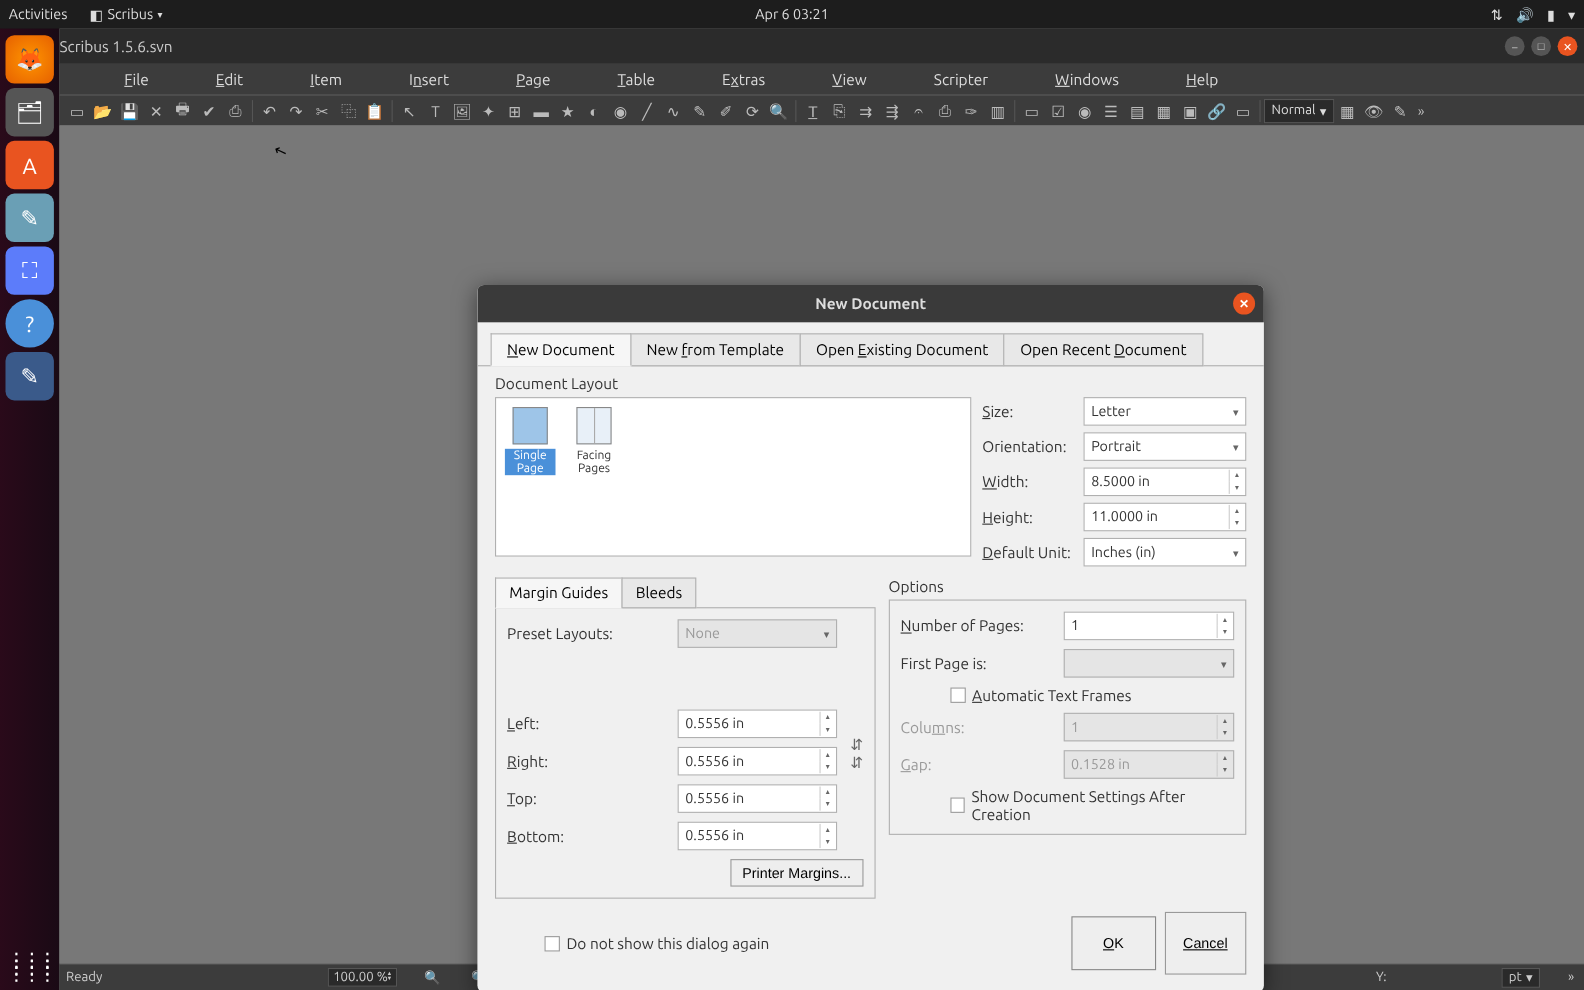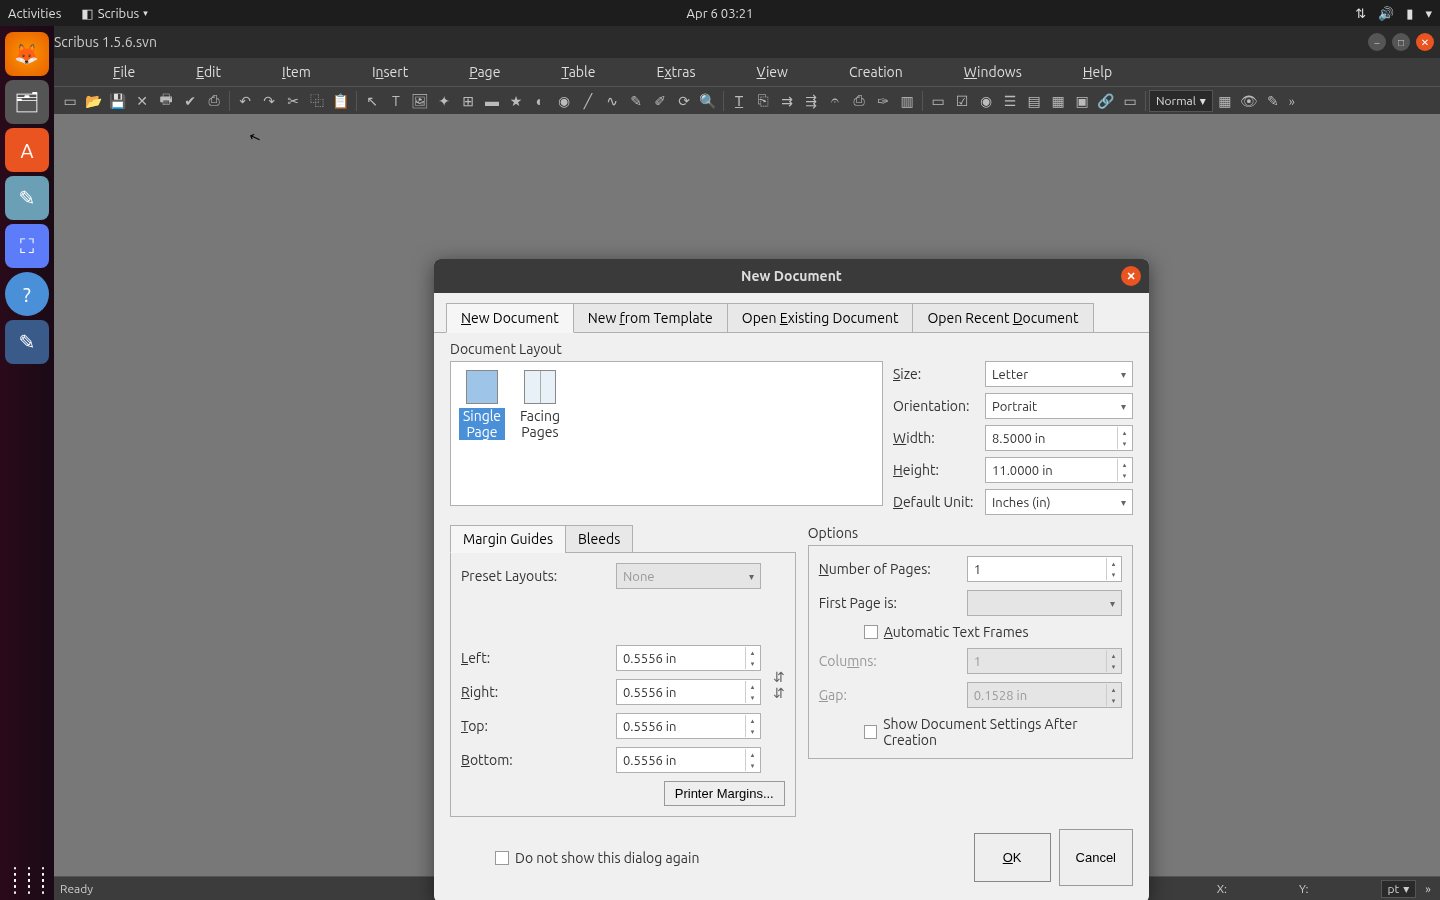--- a/index.html
+++ b/index.html
@@ -44,40 +44,40 @@
 .toolbar .tbtn { width: 24px; height: 24px; color: #bbb; display: flex; align-items: center; justify-content: center; font-size: 14px; cursor: pointer; }
 .toolbar .sep { width: 1px; height: 20px; background: #555; margin: 0 3px; }
 .toolbar .drop { background: #2a2a2a; color: #ddd; border: 1px solid #555; height: 22px; padding: 0 6px; display: flex; align-items: center; gap: 4px; font-size: 12px; }
 .toolbar .arrow-more { color: #bbb; padding: 0 4px; }
 
 
 .canvas { flex: 1; background: #787878; position: relative; }
 .cursor { position: absolute; left: 195px; top: 15px; font-size: 14px; color: #000; transform: rotate(-20deg); }
 
 
-.statusbar { height: 24px; background: #3c3c3c; color: #ccc; display: flex; align-items: center; padding: 0 6px; gap: 6px; font-size: 12px; border-top: 1px solid #555; }
+.statusbar { height: 24px; background: #3c3c3c; color: #ccc; display: flex; align-items: center; padding: 0 6px; gap: 22px; font-size: 12px; border-top: 1px solid #555; }
 .statusbar .zoom-box { background: #2a2a2a; border: 1px solid #555; padding: 1px 4px; min-width: 60px; display: flex; justify-content: space-between; }
 .statusbar .spin { display:flex; flex-direction:column; font-size:6px; line-height:5px; }
 .statusbar .sb-btn { padding: 0 3px; cursor: pointer; }
 .statusbar .page-box { background: #2a2a2a; border: 1px solid #555; padding: 1px 6px; min-width: 50px; text-align: center; }
 .statusbar .spacer { flex: 1; }
 .statusbar .unit-box { background: #2a2a2a; border: 1px solid #555; padding: 1px 6px; display: flex; gap: 4px; }
 
 
 .dialog { position: absolute; left: 380px; top: 145px; width: 715px; background: #f0f0f0; border-radius: 6px; box-shadow: 0 4px 20px rgba(0,0,0,.5); overflow: hidden; }
 .dialog .dtitle { height: 34px; background: #3a3a3a; color: #ddd; display: flex; align-items: center; justify-content: center; position: relative; font-weight: bold; font-size: 14px; }
 .dialog .dtitle .dclose { position: absolute; right: 8px; width: 20px; height: 20px; background: #e95420; border-radius: 50%; color: #fff; display: flex; align-items: center; justify-content: center; font-size: 11px; cursor: pointer; }
 .dialog .tabs { display: flex; padding: 10px 12px 0 12px; }
 .dialog .tab { padding: 6px 14px; border: 1px solid #b0b0b0; background: #e8e8e8; margin-right: -1px; cursor: pointer; font-size: 14px; }
 .dialog .tab.active { background: #f6f6f6; border-bottom: 1px solid #f6f6f6; position: relative; z-index: 1; }
 .dialog .body { padding: 8px 16px 16px 16px; border-top: 1px solid #b0b0b0; margin-top: -1px; }
 .section-label { font-size: 14px; margin-bottom: 4px; color: #333; }
 .layout-row { display: flex; gap: 10px; }
 .layout-box { flex: 1; border: 1px solid #b0b0b0; background: #fff; height: 145px; padding: 8px; display: flex; gap: 12px; }
-.layout-item { width: 46px; text-align: center; font-size: 14px; color: #333; cursor: pointer; }
+.layout-item { width: 46px; text-align: center; font-size: 11px; color: #333; cursor: pointer; }
 .layout-item .pg { width: 32px; height: 34px; margin: 0 auto 4px; border: 1px solid #888; background: #e8f0f8; }
 .layout-item.selected .pg { background: #9ec5e8; }
 .layout-item.selected .lbl { background: #4a90d9; color: #fff; padding: 0 1px; }
 .layout-item.facing .pg { position: relative; }
 .layout-item.facing .pg::after { content: ''; position: absolute; left: 50%; top: 0; bottom: 0; width: 1px; background: #aaa; }
 .props { width: 240px; display: flex; flex-direction: column; gap: 6px; }
 .prow { display: flex; align-items: center; }
 .prow label { width: 92px; font-size: 14px; color: #333; }
 .prow .field { flex: 1; height: 26px; border: 1px solid #b0b0b0; background: #fff; display: flex; align-items: center; padding: 0 6px; font-size: 13px; color: #333; position: relative; }
 .prow .field.select::after { content: '▾'; position: absolute; right: 6px; color: #666; font-size: 10px; }
@@ -101,21 +101,21 @@
 .options-pane { flex: 1; }
 .options-body { border: 1px solid #b0b0b0; padding: 10px; display: flex; flex-direction: column; gap: 8px; margin-top: 2px; }
 .options-body .prow label { width: 148px; }
 .options-body .prow .field { flex: 1; }
 .chk-row { display: flex; align-items: center; gap: 6px; font-size: 14px; color: #333; margin-left: 45px; }
 .chk { width: 14px; height: 14px; border: 1px solid #999; background: #fff; }
 
 .bottom { display: flex; align-items: center; margin-top: 12px; gap: 8px; }
 .bottom .spacer { flex: 1; }
 .bottom .btn.ok { font-weight: normal; padding: 16px 28px; border: 1px solid #888; }
-.bottom .btn.cancel { padding: 20px 16px; }
+.bottom .btn.cancel { padding: 20px 16px; text-decoration: underline; }
 
 </style>
 </head>
 <body>
 
 <div class="top-panel">
   <div class="left">
     <span>Activities</span>
     <span class="scribus-app">
       <span>◧</span>
@@ -155,21 +155,21 @@
 
   <div class="menubar">
     <div class="mitem"><u>F</u>ile</div>
     <div class="mitem"><u>E</u>dit</div>
     <div class="mitem"><u>I</u>tem</div>
     <div class="mitem">I<u>n</u>sert</div>
     <div class="mitem"><u>P</u>age</div>
     <div class="mitem"><u>T</u>able</div>
     <div class="mitem">E<u>x</u>tras</div>
     <div class="mitem"><u>V</u>iew</div>
-    <div class="mitem">Creation</div>
+    <div class="mitem">Scripter</div>
     <div class="mitem"><u>W</u>indows</div>
     <div class="mitem"><u>H</u>elp</div>
   </div>
 
   <div class="toolbar">
     <div class="tbtn">▭</div>
     <div class="tbtn">📂</div>
     <div class="tbtn">💾</div>
     <div class="tbtn">✕</div>
     <div class="tbtn">🖶</div>

